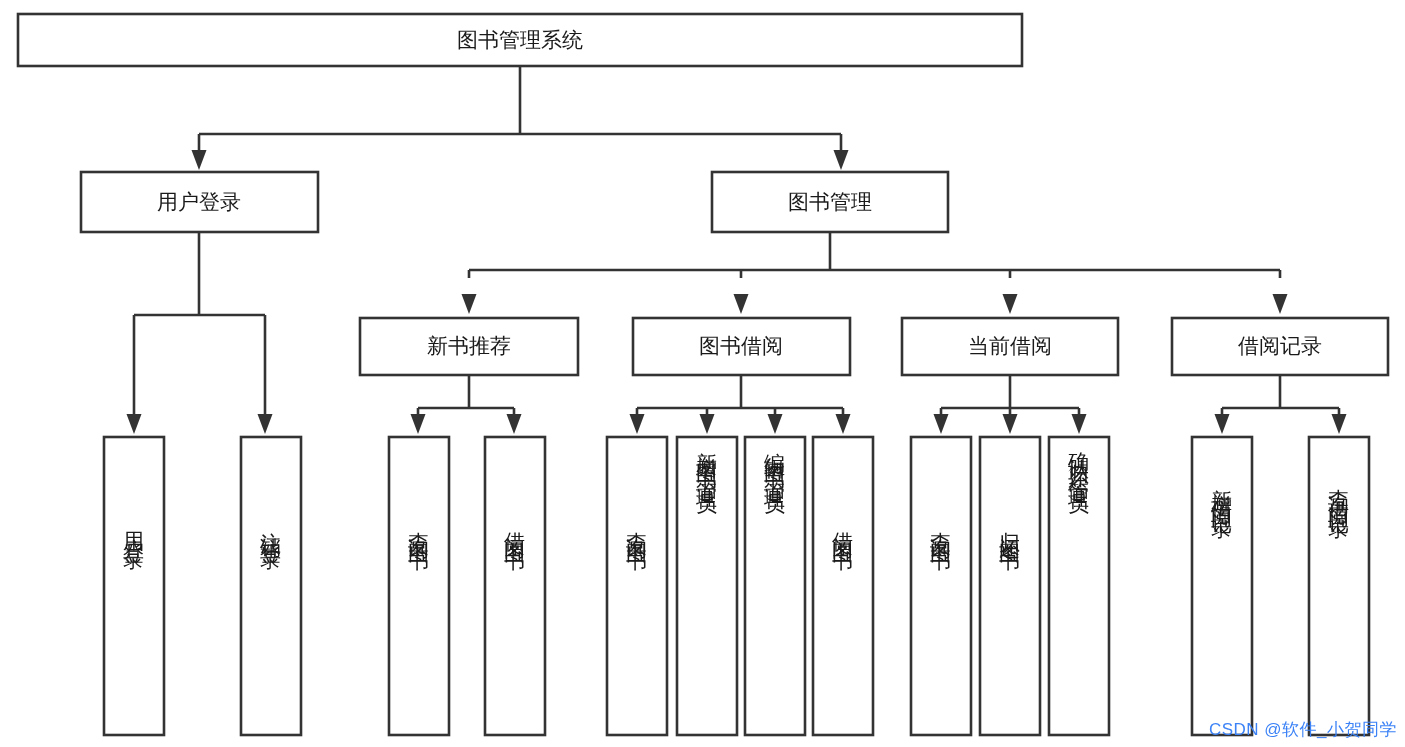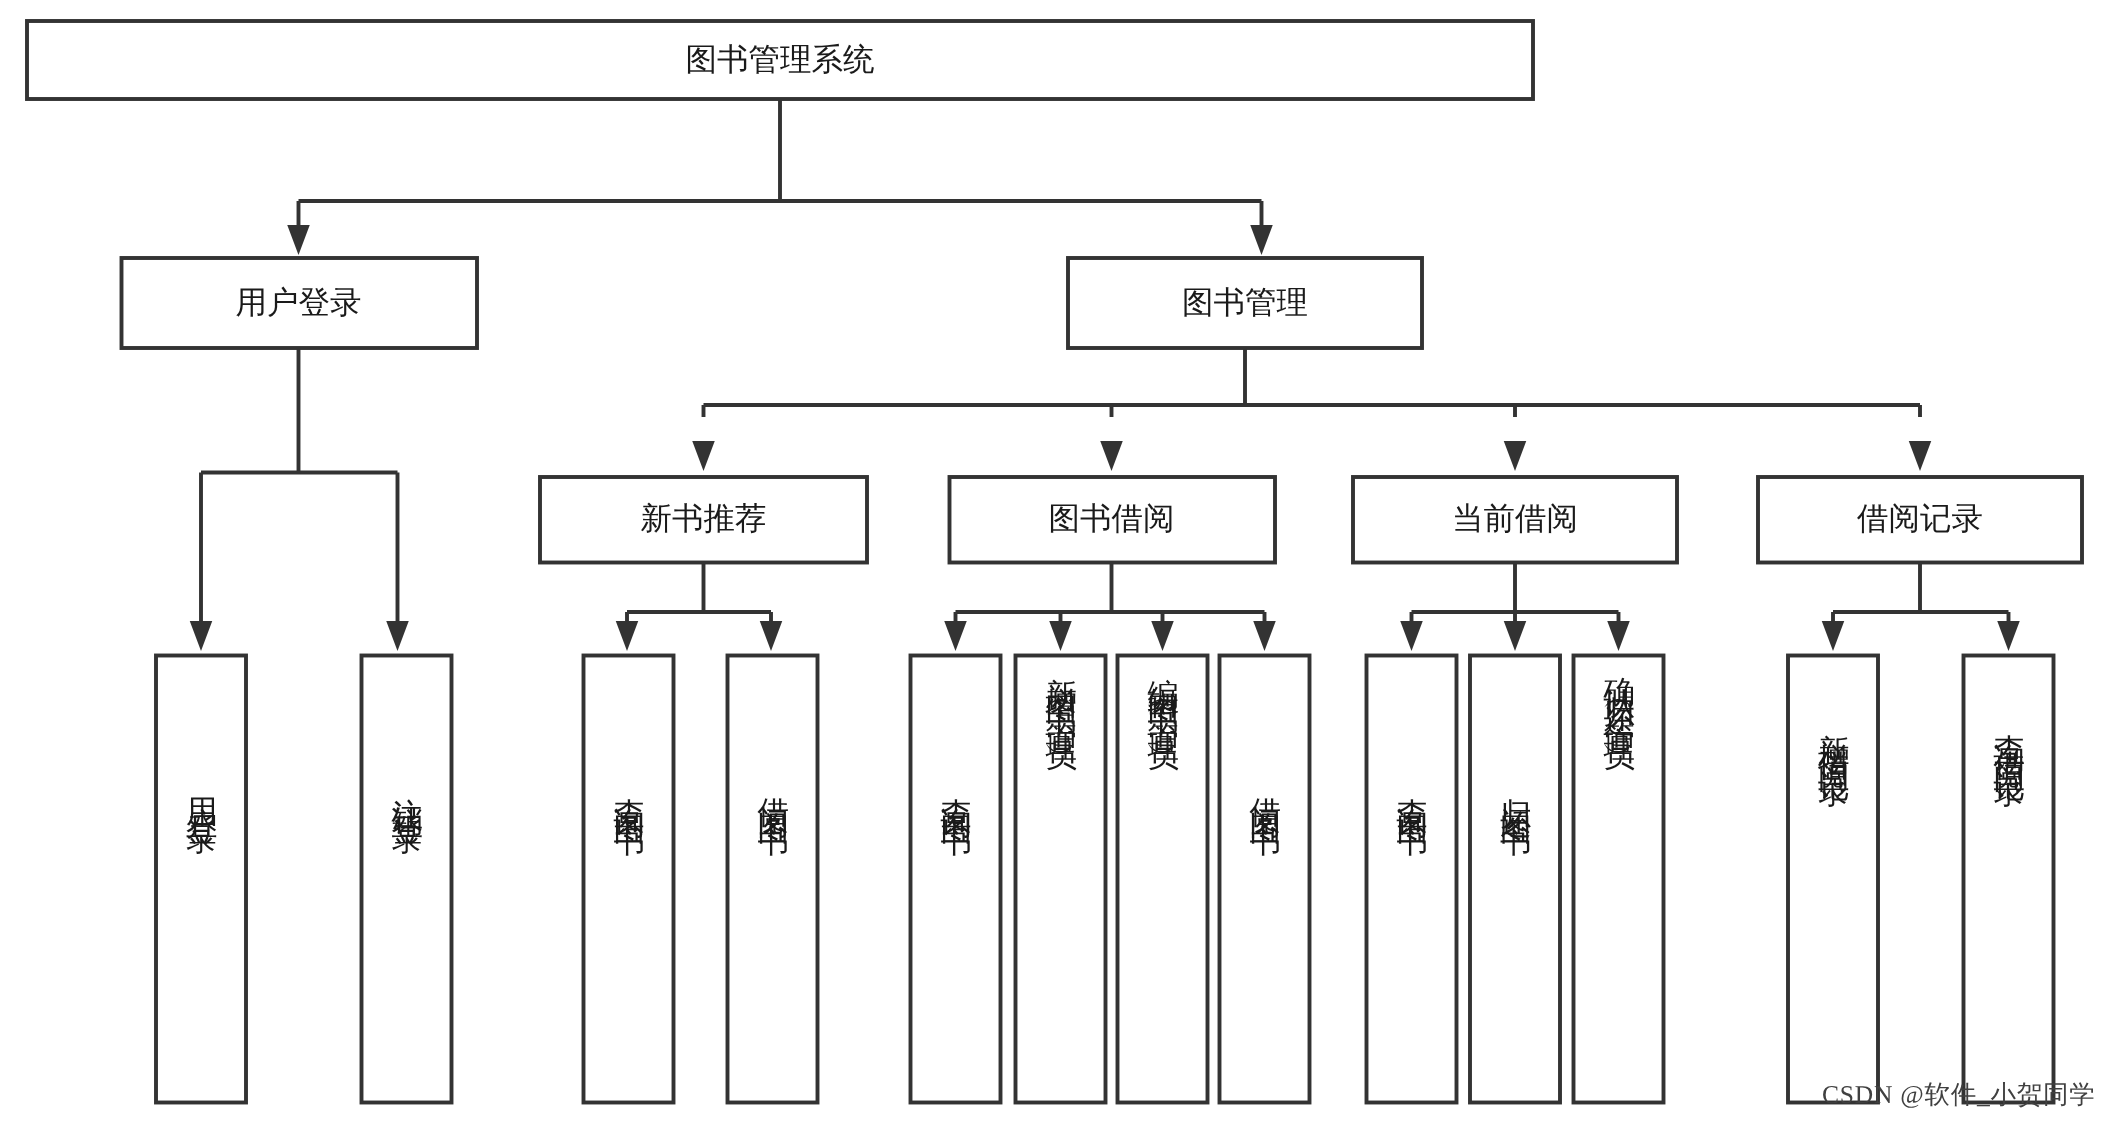--- a/index.html
+++ b/index.html
@@ -45,23 +45,23 @@
     fill: none;
   }
   .arrow-head {
     fill: #333333;
     stroke: none;
   }
   .watermark {
     position: absolute;
     right: 8px;
     bottom: 6px;
-    font-family: Liberation Serif, serif;
+    font-family: Liberation Sans, sans-serif;
     font-size: 17px;
-    color: #404040;
+    color: #3b82f6;
     letter-spacing: 0.5px;
     white-space: nowrap;
     pointer-events: none;
   }
 </style>
 </head>
 <body>
 
 <svg id="diagram" viewBox="0 0 1405 747" xmlns="http://www.w3.org/2000/svg">
 

